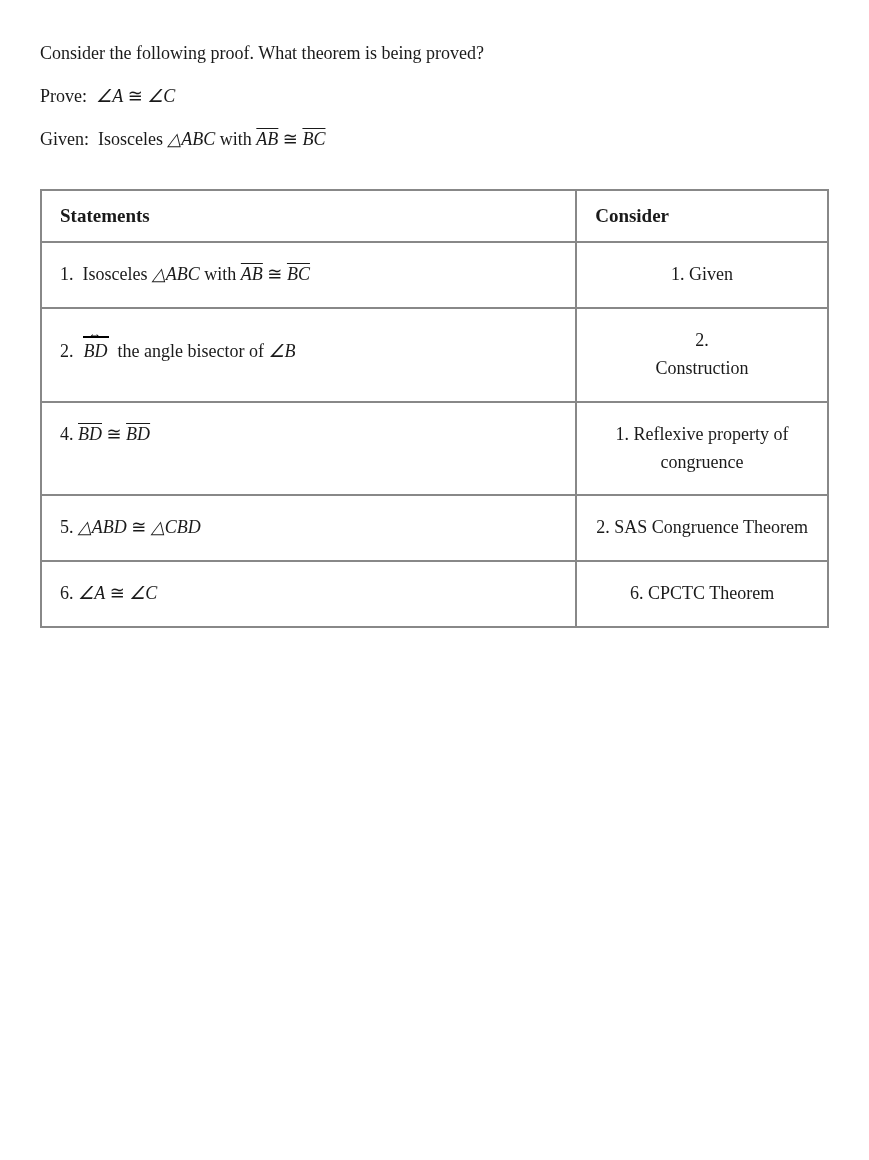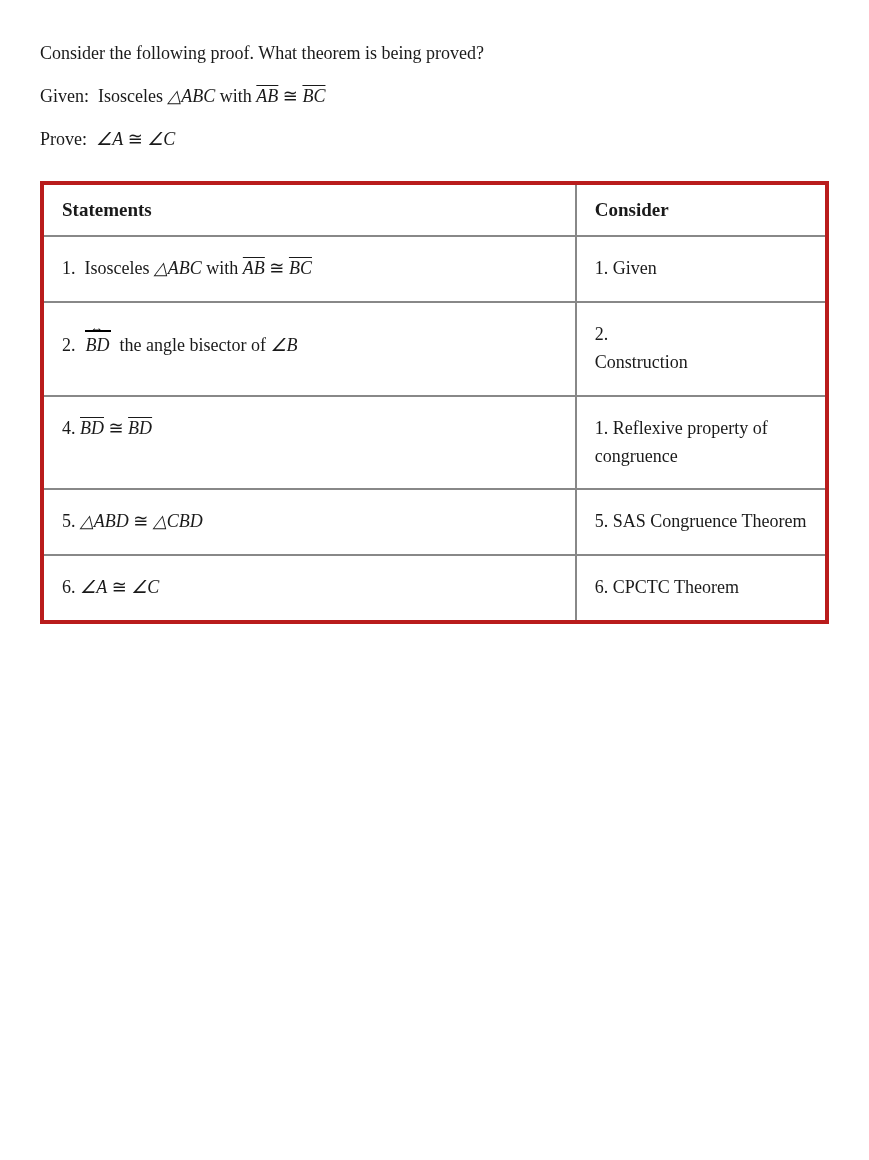--- a/index.html
+++ b/index.html
@@ -12,41 +12,41 @@
       background: #ffffff;
       font-family: Georgia, 'Times New Roman', serif;
       font-size: 18px;
       color: #1a1a1a;
       width: 869px;
       min-height: 1160px;
       padding: 40px 40px 40px 40px;
     }
 
     .intro-block {
-      margin-bottom: 28px;
+      margin-bottom: 36px;
     }
 
     .intro-line {
       margin-bottom: 16px;
       line-height: 1.5;
     }
 
     .math-italic {
       font-style: italic;
     }
 
     .overline {
       text-decoration: overline;
       font-style: italic;
     }
 
     .proof-table {
       width: 100%;
       border-collapse: collapse;
-      border: 4px solid #b91c1c;
+      border: 2px solid #b91c1c;
       margin-top: 28px;
     }
 
     .proof-table th {
       border: 2px solid #888;
       padding: 14px 18px;
       font-weight: bold;
       font-style: normal;
       font-size: 19px;
       text-align: left;
@@ -62,20 +62,21 @@
       line-height: 1.55;
       background: #fff;
     }
 
     .col-statements {
       width: 68%;
     }
 
     .col-reasons {
       width: 32%;
+      text-align: center;
     }
 
     
     .bd-arrow {
       display: inline-block;
       position: relative;
     }
     .bd-arrow-top {
       display: block;
       text-align: center;
@@ -88,31 +89,31 @@
       font-style: italic;
     }
   </style>
 </head>
 <body>
 
 <div class="intro-block">
   <p class="intro-line">Consider the following proof. What theorem is being proved?</p>
 
   <p class="intro-line">
+    <span>Prove:</span>
+    <span>
+      &nbsp;<span class="math-italic">∠A</span> ≅ <span class="math-italic">∠C</span>
+    </span>
+  </p>
+
+  <p class="intro-line">
     <span>Given:</span>
     
     <span>
       &nbsp;Isosceles <span class="math-italic">△ABC</span> with <span class="overline">AB</span> ≅ <span class="overline">BC</span>
-    </span>
-  </p>
-
-  <p class="intro-line">
-    <span>Prove:</span>
-    <span>
-      &nbsp;<span class="math-italic">∠A</span> ≅ <span class="math-italic">∠C</span>
     </span>
   </p>
 </div>
 
 <table class="proof-table">
   <thead>
     <tr>
       <th class="col-statements">Statements</th>
       <th class="col-reasons">Consider</th>
     </tr>
@@ -152,21 +153,21 @@
       <td class="col-reasons">
         <span>1. Reflexive property of congruence</span>
       </td>
     </tr>
 
     <tr>
       <td class="col-statements">
         <span>5. <span class="math-italic">△ABD</span> ≅ <span class="math-italic">△CBD</span></span>
       </td>
       <td class="col-reasons">
-        <span>5. SAS Congruence Theorem</span>
+        <span>2. SAS Congruence Theorem</span>
       </td>
     </tr>
 
     <tr>
       <td class="col-statements">
         <span>6. <span class="math-italic">∠A</span> ≅ <span class="math-italic">∠C</span></span>
       </td>
       <td class="col-reasons">
         <span>6. CPCTC Theorem</span>
       </td>

